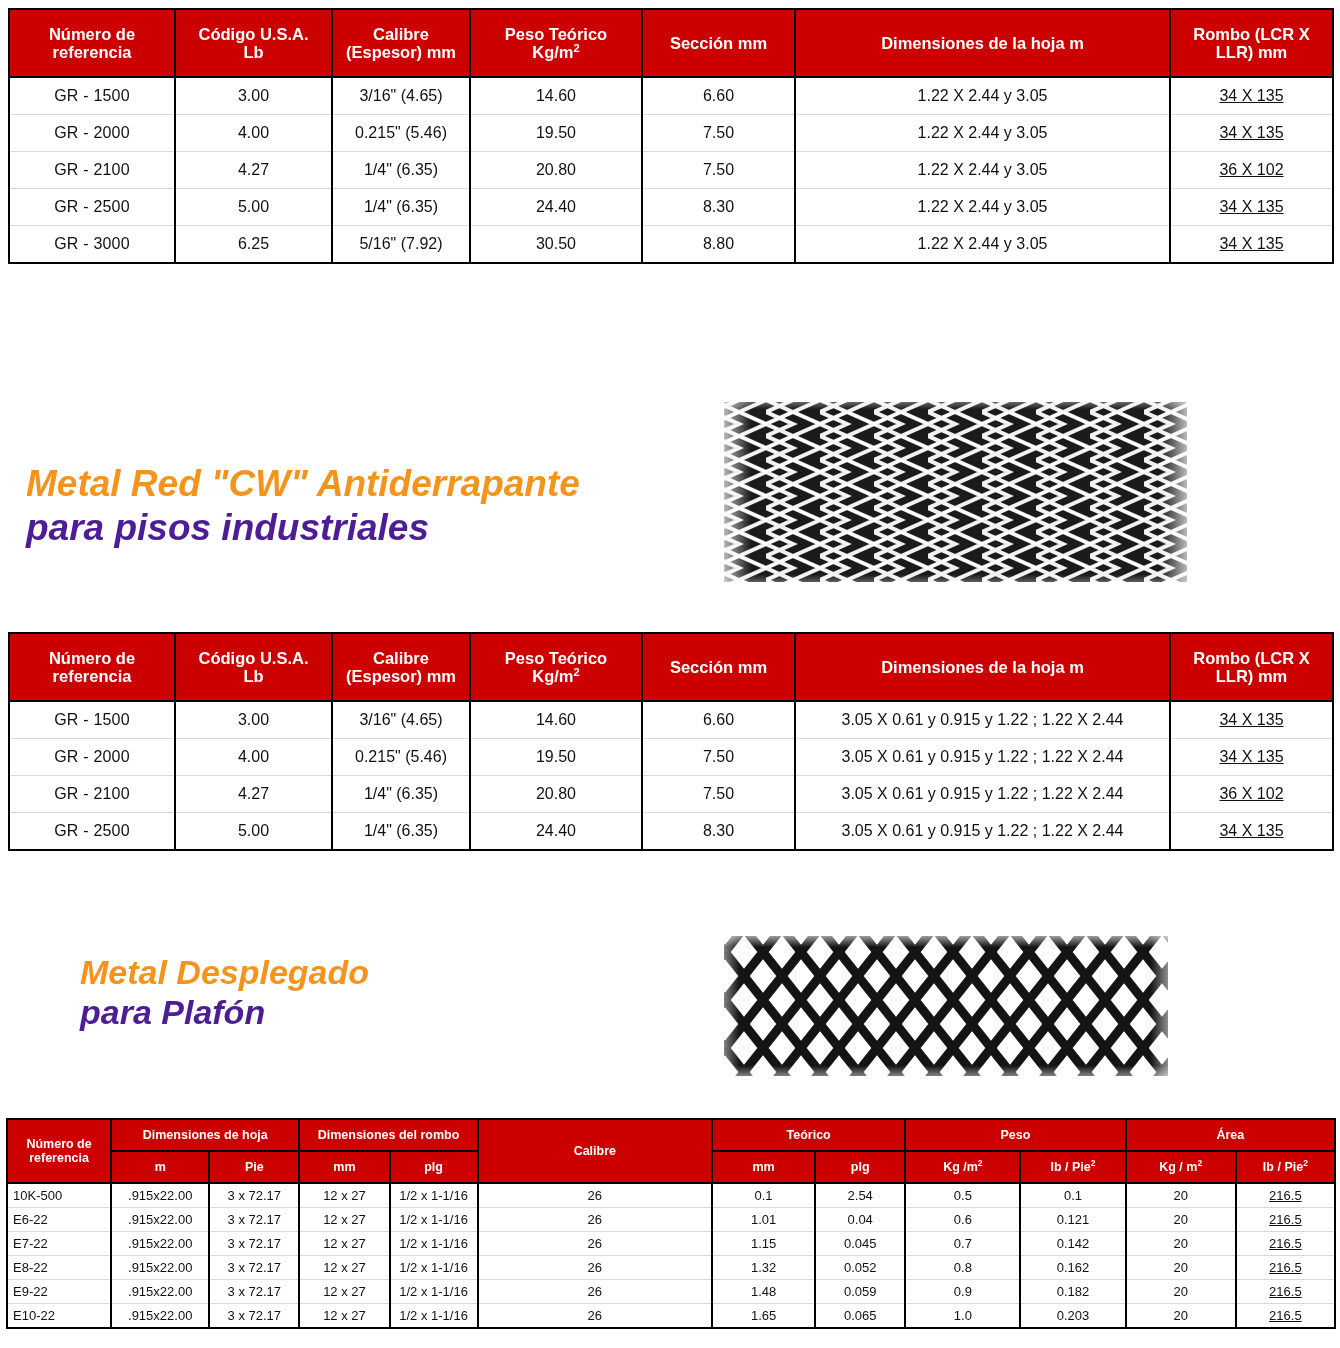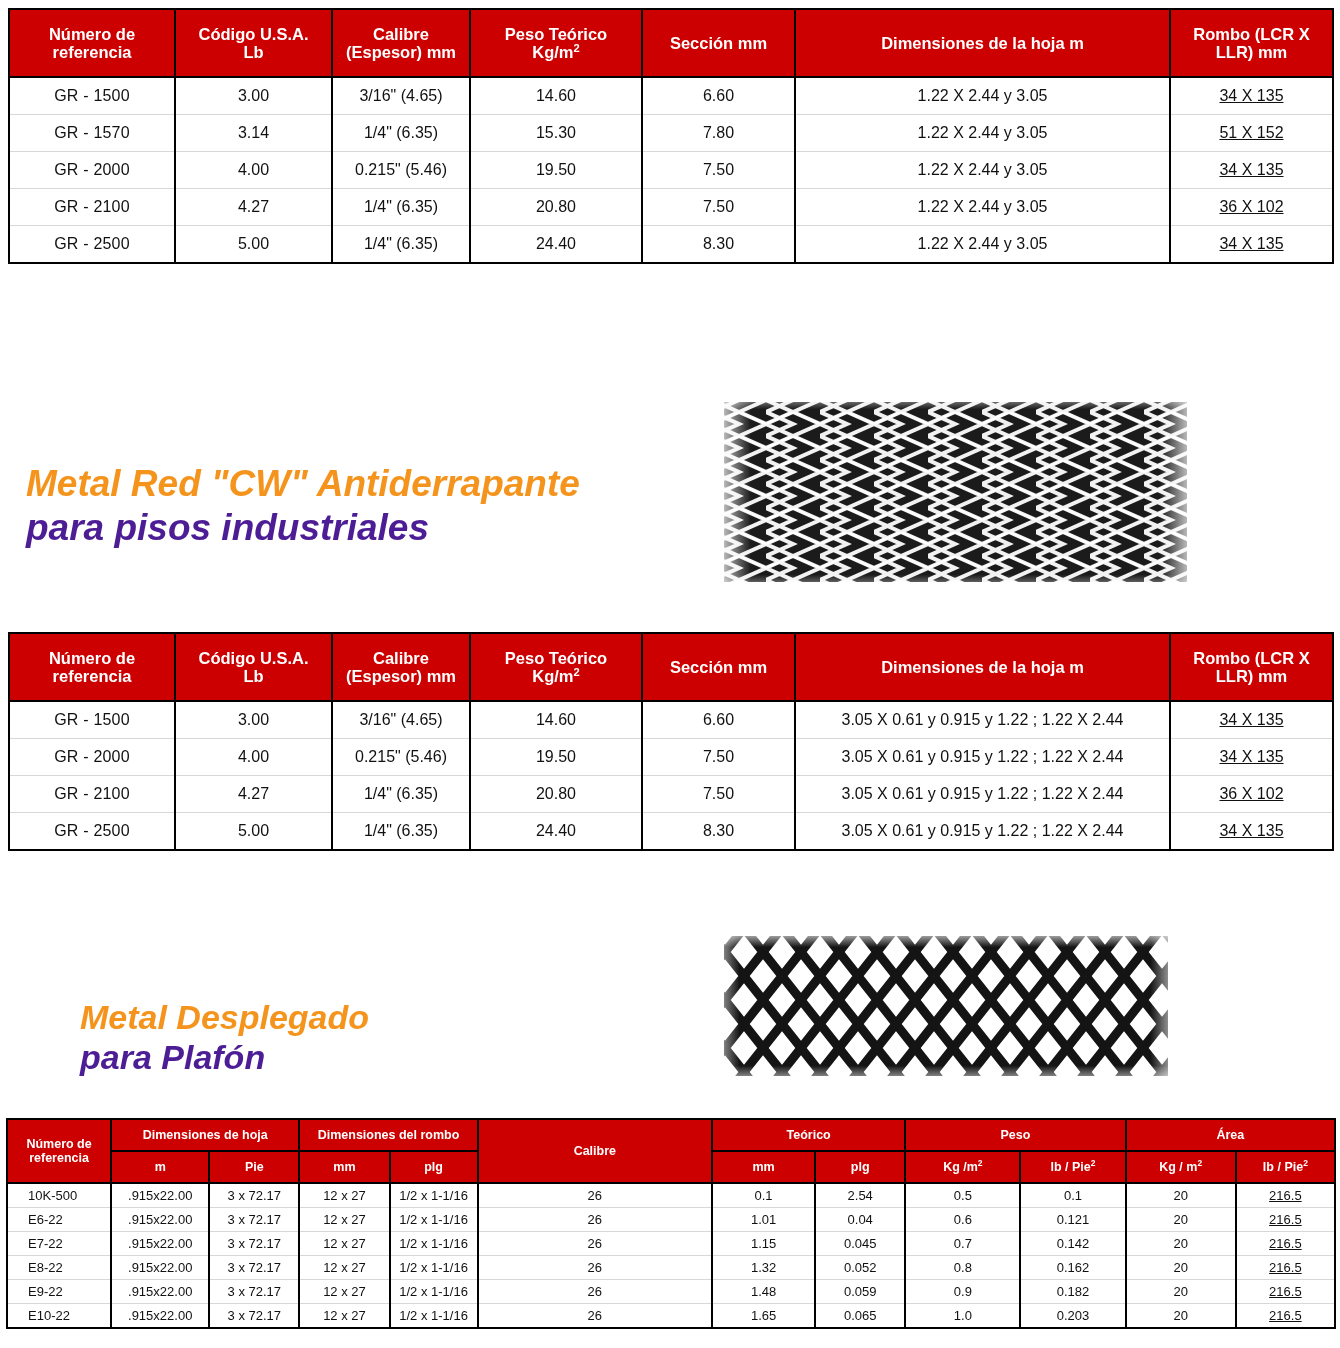--- a/index.html
+++ b/index.html
@@ -69,35 +69,35 @@
     height: 28px;
     padding: 1px 2px;
     border-bottom: 2px solid #000;
   }
   #table-bottom thead tr.row1 th.grouped { border-bottom: 2px solid #000; }
   #table-bottom tbody td {
     font-size: 13px;
     height: 23px;
     border-top: 1px solid #d8d8d8;
   }
-  #table-bottom tbody td.ref { text-align: left; padding-left: 20px; }
+  #table-bottom tbody td.ref { text-align: left; padding-left: 5px; }
 
   
   .heading {
     position: absolute;
     font-style: italic;
     font-weight: bold;
     line-height: 1.18;
     white-space: nowrap;
   }
   .heading .l1 { color: #F5941D; display: block; }
   .heading .l2 { color: #4c1d95; display: block; }
 
   #heading-cw       { left: 26px; top: 462px; font-size: 37px; }
-  #heading-plafon   { left: 80px; top: 952px; font-size: 34px; margin-top: 45px; }
+  #heading-plafon   { left: 80px; top: 952px; font-size: 34px; }
 
   
   .mesh-wrap { position: absolute; overflow: hidden; }
   #mesh-antiderrapante {
     left: 712px; top: 388px; width: 487px; height: 212px;
   }
   #mesh-plafon {
     left: 706px; top: 928px; width: 478px; height: 160px;
   }
   .mesh-wrap svg { display: block; width: 100%; height: 100%; }
@@ -149,29 +149,20 @@
       <tr>
         <td class="ref">GR - 1500</td>
         <td>3.00</td>
         <td>3/16" (4.65)</td>
         <td>14.60</td>
         <td>6.60</td>
         <td>1.22 X 2.44 y 3.05</td>
         <td>34 X 135</td>
       </tr>
       <tr>
-        <td class="ref">GR - 1570</td>
-        <td>3.14</td>
-        <td>1/4" (6.35)</td>
-        <td>15.30</td>
-        <td>7.80</td>
-        <td>1.22 X 2.44 y 3.05</td>
-        <td>51 X 152</td>
-      </tr>
-      <tr>
         <td class="ref">GR - 2000</td>
         <td>4.00</td>
         <td>0.215" (5.46)</td>
         <td>19.50</td>
         <td>7.50</td>
         <td>1.22 X 2.44 y 3.05</td>
         <td>34 X 135</td>
       </tr>
       <tr>
         <td class="ref">GR - 2100</td>
@@ -181,20 +172,29 @@
         <td>7.50</td>
         <td>1.22 X 2.44 y 3.05</td>
         <td>36 X 102</td>
       </tr>
       <tr>
         <td class="ref">GR - 2500</td>
         <td>5.00</td>
         <td>1/4" (6.35)</td>
         <td>24.40</td>
         <td>8.30</td>
+        <td>1.22 X 2.44 y 3.05</td>
+        <td>34 X 135</td>
+      </tr>
+      <tr>
+        <td class="ref">GR - 3000</td>
+        <td>6.25</td>
+        <td>5/16" (7.92)</td>
+        <td>30.50</td>
+        <td>8.80</td>
         <td>1.22 X 2.44 y 3.05</td>
         <td>34 X 135</td>
       </tr>
     </tbody>
 </table>
 
 <div class="heading" id="heading-cw">
   <span class="l1">Metal Red "CW" Antiderrapante</span>
   <span class="l2">para pisos industriales</span>
 </div>

